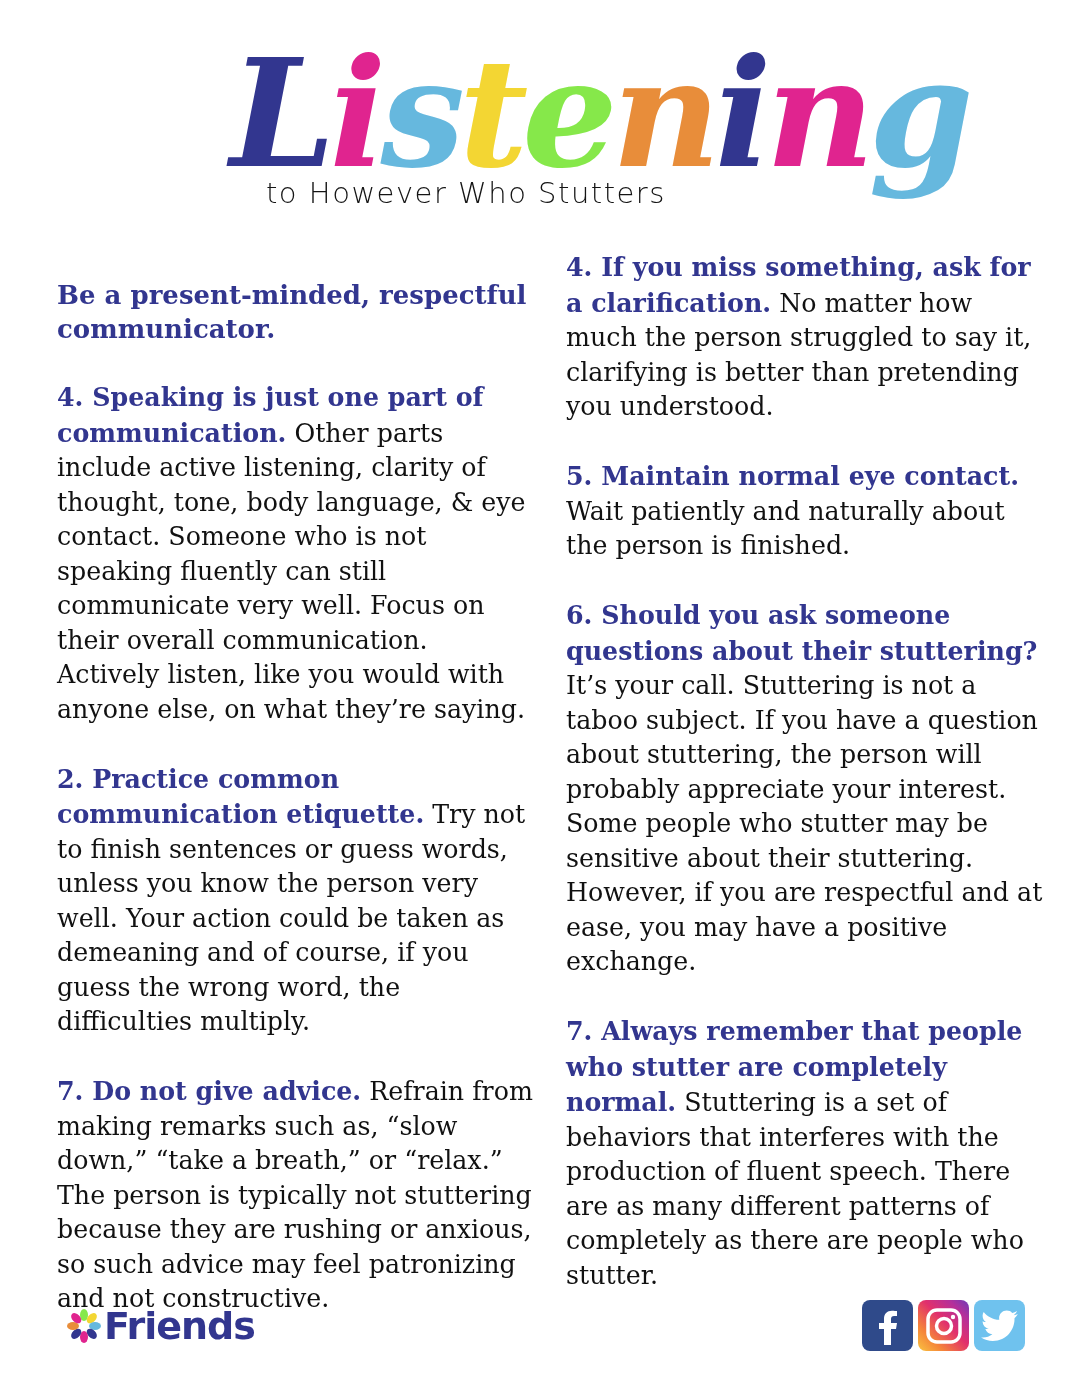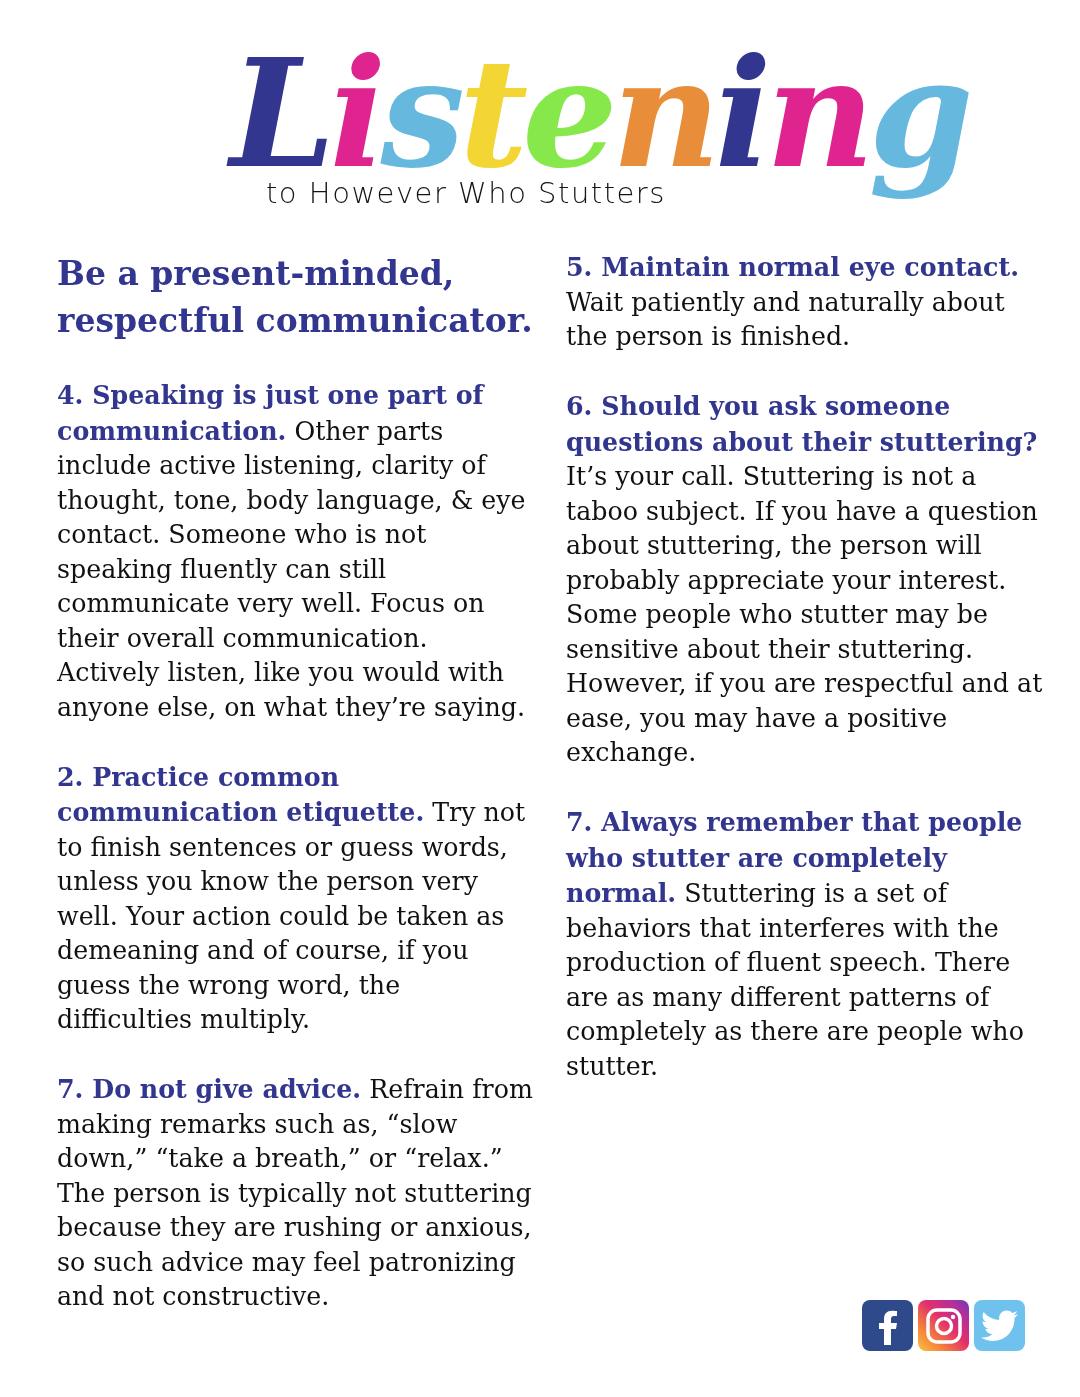--- a/index.html
+++ b/index.html
@@ -17,21 +17,21 @@
     .subtitle {
       position: absolute; left: 266px; top: 158px;
       font-family: "DejaVu Sans", sans-serif; font-size: 29px; letter-spacing: 1.5px;
       color: #141414; white-space: nowrap; font-weight: 300;
     }
 
     .col { position: absolute; top: 250px; font-size: 25.3px; line-height: 34.5px; }
     .col.left { left: 57px; width: 480px; }
     .col.right { left: 566px; width: 480px; }
 
-    .intro { color: #32368f; font-weight: bold; font-size: 33px; line-height: 47px; margin-bottom: 34px; }
+    .intro { color: #32368f; font-weight: bold; font-size: 26px; line-height: 34px; margin-bottom: 34px; margin-top: 28px; }
     .item { margin-bottom: 34.5px; }
     .item .lead { color: #32368f; font-weight: bold; }
     .item .body { color: #111111; }
 
     .footer { position: absolute; left: 0; top: 1296px; width: 1080px; height: 60px; }
     .logo { position: absolute; left: 66px; top: 8px; display: flex; align-items: center; }
     .logo-icon { width: 36px; height: 36px; margin-right: 2px; }
     .logo-text {
       font-family: "DejaVu Sans", sans-serif; font-weight: bold; font-size: 38px;
       color: #32368f; letter-spacing: -1px; line-height: 44px;
@@ -61,26 +61,43 @@
 </div>
 
 <div class="col left">
   <div class="intro">Be a present-minded, respectful communicator.</div>
   <p class="item"><span class="lead">4. Speaking is just one part of communication.</span><span class="body"> Other parts include active listening, clarity of thought, tone, body language, &amp; eye contact. Someone who is not speaking fluently can still communicate very well. Focus on their overall communication. Actively listen, like you would with anyone else, on what they’re saying.</span></p>
   <p class="item"><span class="lead">2. Practice common communication etiquette.</span><span class="body"> Try not to finish sentences or guess words, unless you know the person very well. Your action could be taken as demeaning and of course, if you guess the wrong word, the difficulties multiply.</span></p>
   <p class="item"><span class="lead">7. Do not give advice.</span><span class="body"> Refrain from making remarks such as, “slow down,” “take a breath,” or “relax.” The person is typically not stuttering because they are rushing or anxious, so such advice may feel patronizing and not constructive.</span></p>
 </div>
 
 <div class="col right">
+  <p class="item"><span class="lead">4. If you miss something, ask for a clarification.</span><span class="body"> No matter how much the person struggled to say it, clarifying is better than pretending you understood.</span></p>
   <p class="item"><span class="lead">5. Maintain normal eye contact.</span><span class="body"> Wait patiently and naturally about the person is finished.</span></p>
   <p class="item"><span class="lead">6. Should you ask someone questions about their stuttering?</span><span class="body"> It’s your call. Stuttering is not a taboo subject. If you have a question about stuttering, the person will probably appreciate your interest. Some people who stutter may be sensitive about their stuttering. However, if you are respectful and at ease, you may have a positive exchange.</span></p>
   <p class="item"><span class="lead">7. Always remember that people who stutter are completely normal.</span><span class="body"> Stuttering is a set of behaviors that interferes with the production of fluent speech. There are as many different patterns of completely as there are people who stutter.</span></p>
 </div>
 
 <div class="footer">
+  <div class="logo">
+    <svg class="logo-icon" viewBox="0 0 36 36">
+      <g transform="translate(18,18)">
+        <circle r="5" fill="#ffffff"></circle>
+        <ellipse cx="0" cy="-11" rx="4" ry="6" fill="#86e84a" transform="rotate(0)"></ellipse>
+        <ellipse cx="0" cy="-11" rx="4" ry="6" fill="#f3d633" transform="rotate(45)"></ellipse>
+        <ellipse cx="0" cy="-11" rx="4" ry="6" fill="#66b8de" transform="rotate(90)"></ellipse>
+        <ellipse cx="0" cy="-11" rx="4" ry="6" fill="#32368f" transform="rotate(135)"></ellipse>
+        <ellipse cx="0" cy="-11" rx="4" ry="6" fill="#e0248f" transform="rotate(180)"></ellipse>
+        <ellipse cx="0" cy="-11" rx="4" ry="6" fill="#32368f" transform="rotate(225)"></ellipse>
+        <ellipse cx="0" cy="-11" rx="4" ry="6" fill="#e88d3a" transform="rotate(270)"></ellipse>
+        <ellipse cx="0" cy="-11" rx="4" ry="6" fill="#e0248f" transform="rotate(315)"></ellipse>
+      </g>
+    </svg>
+    <span class="logo-text">Friends</span>
+  </div>
 
 
   <div class="social">
     <div class="btn fb">
       <svg width="30" height="38" viewBox="0 0 30 38">
         <path d="M18 38V22h5l1-6h-6v-4c0-2 1-3 3-3h3V4c-1 0-3-.3-5-.3-5 0-8 3-8 8v4.3H6v6h5V38z" fill="#ffffff"></path>
       </svg>
     </div>
     <div class="btn ig">
       <svg width="38" height="38" viewBox="0 0 38 38">

